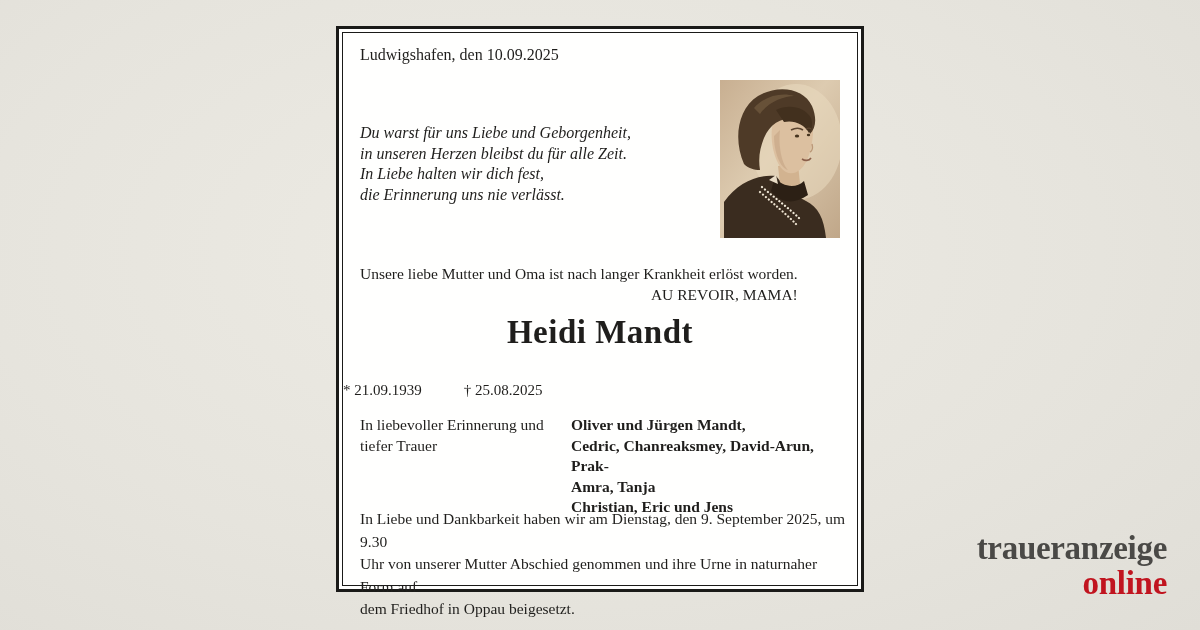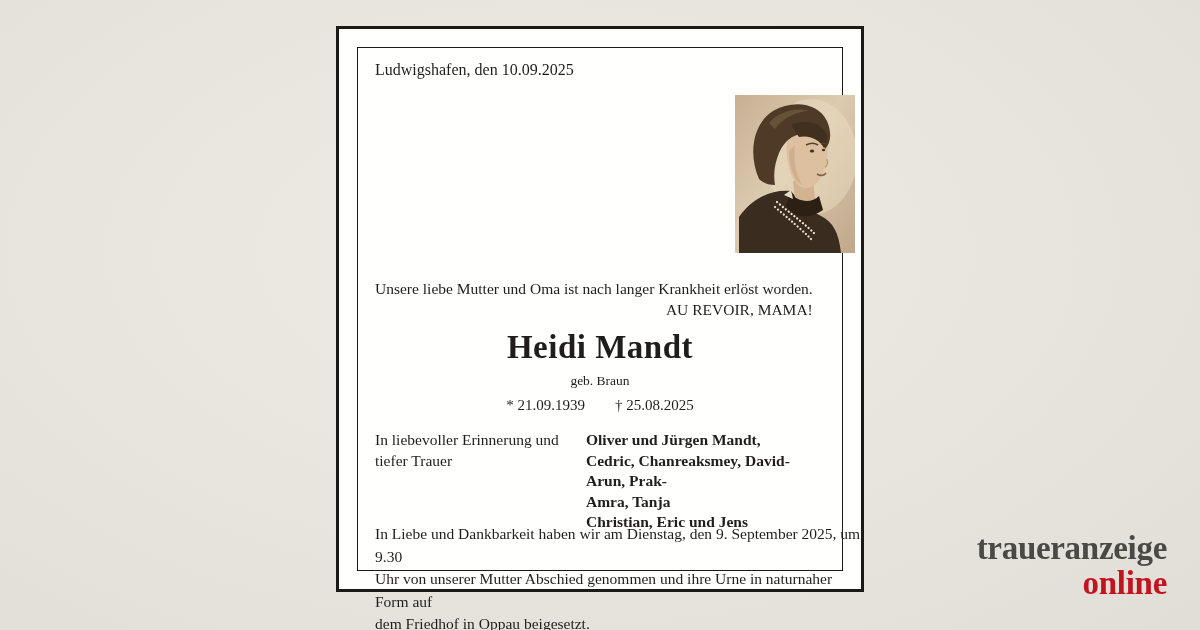--- a/index.html
+++ b/index.html
@@ -15,21 +15,21 @@
     background: radial-gradient(ellipse at 45% 40%, #edebe4 0%, #e6e4dd 60%, #e0ded7 100%);
   }
   .card {
     position: absolute;
     left: 336px;
     top: 26px;
     width: 528px;
     height: 566px;
     background: #fffffe;
     border: 3px solid #1a1a18;
-    padding: 18px;
+    padding: 3px;
   }
   .card-inner {
     position: relative;
     width: 100%;
     height: 100%;
     border: 1px solid #1a1a18;
     background: #fffffe;
     color: #1f1e1c;
   }
   .dateline {
@@ -82,22 +82,21 @@
     text-align: center;
     font-size: 13.5px;
     line-height: 18px;
   }
   .dates {
     position: absolute;
     left: 0;
     right: 0;
     top: 347px;
     display: flex;
-    justify-content: center;
-    gap: 30px;
+    gap: 42px;
     font-size: 15px;
     line-height: 20px;
   }
   .mourning {
     position: absolute;
     left: 17px;
     right: 14px;
     top: 382px;
     display: flex;
     font-size: 15.5px;
@@ -128,20 +127,26 @@
 </head>
 <body>
 
 <div class="page">
 
   <div class="card">
     <div class="card-inner">
 
       <div class="dateline">Ludwigshafen, den 10.09.2025</div>
 
+      <div class="poem">
+        <div>Du warst für uns Liebe und Geborgenheit,</div>
+        <div>in unseren Herzen bleibst du für alle Zeit.</div>
+        <div>In Liebe halten wir dich fest,</div>
+        <div>die Erinnerung uns nie verlässt.</div>
+      </div>
 
       <div class="photo">
         <svg width="120" height="158" viewBox="0 0 120 158" xmlns="http://www.w3.org/2000/svg">
           <defs>
             <linearGradient id="pbg" x1="0" y1="0" x2="1" y2="1">
               <stop offset="0" stop-color="#c8af91"></stop>
               <stop offset="0.45" stop-color="#ddcbb0"></stop>
               <stop offset="1" stop-color="#c0a789"></stop>
             </linearGradient>
           </defs>
@@ -166,21 +171,20 @@
           <path d="M40,112 C54,124 66,134 76,144" stroke="#ece2cf" stroke-width="2.2" stroke-dasharray="0.1,3.6" stroke-linecap="round" fill="none"></path>
         </svg>
       </div>
 
       <div class="intro">
         <div>Unsere liebe Mutter und Oma ist nach langer Krankheit erlöst worden.</div>
         <div>AU REVOIR, MAMA!</div>
       </div>
 
       <div class="name">Heidi Mandt</div>
-      <div class="maiden">geb. Braun</div>
 
       <div class="dates">
         <span>* 21.09.1939</span>
         <span>† 25.08.2025</span>
       </div>
 
       <div class="mourning">
         <div class="mourning-label">
           <div>In liebevoller Erinnerung und</div>
           <div>tiefer Trauer</div>

